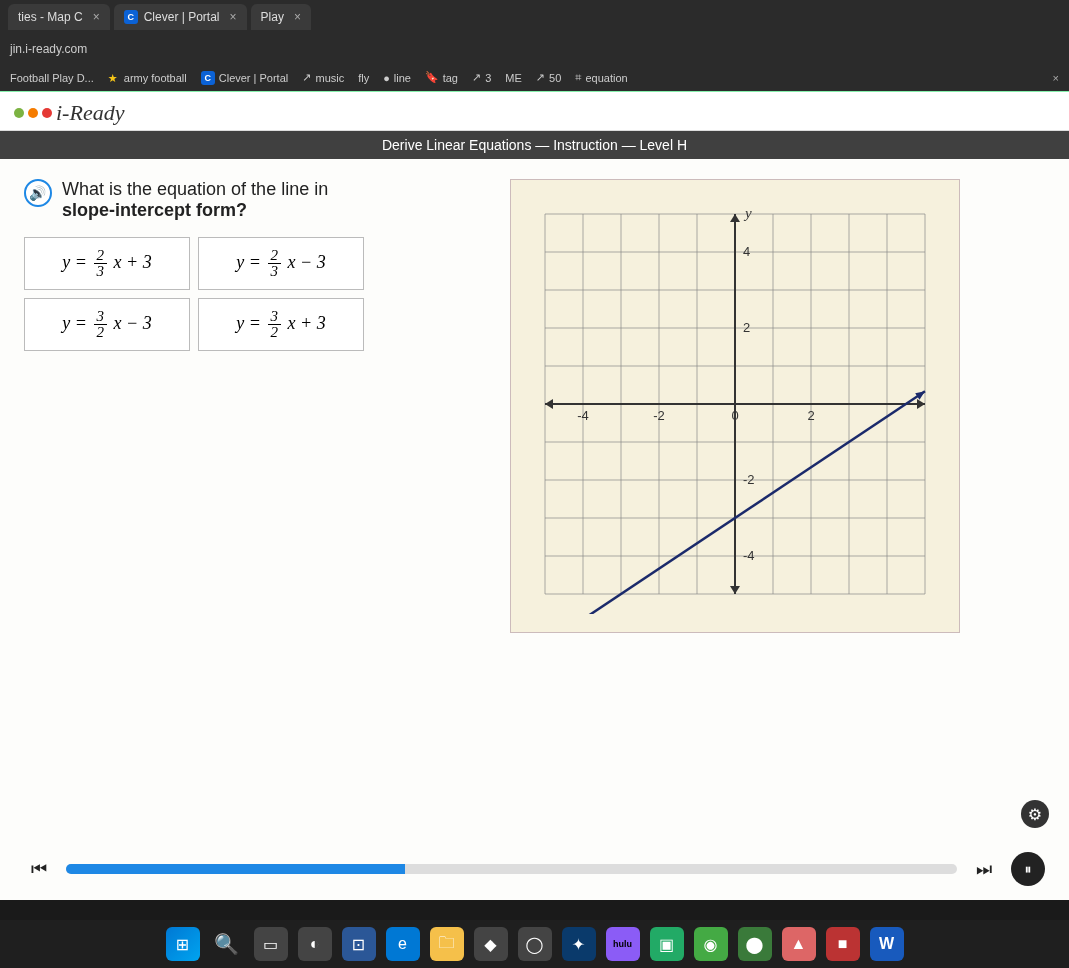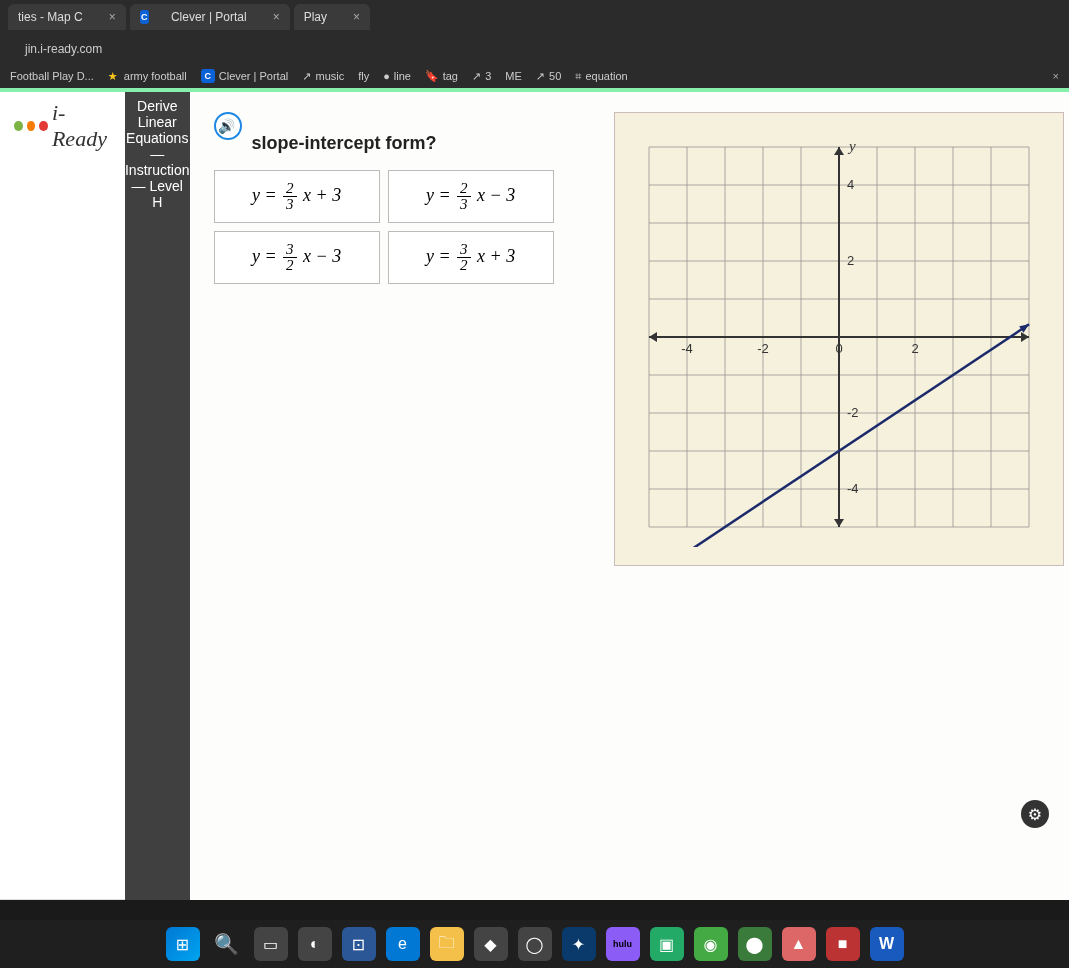--- a/index.html
+++ b/index.html
@@ -19,21 +19,21 @@
   .tab-row {
     display: flex;
     align-items: center;
     height: 34px;
     padding: 0 8px;
     gap: 4px;
   }
   .tab {
     display: flex;
     align-items: center;
-    gap: 22px;
+    gap: 6px;
     padding: 6px 10px;
     background: #3a3a3a;
     border-radius: 6px 6px 0 0;
     font-size: 12px;
     color: #ddd;
     max-width: 160px;
     overflow: hidden;
     white-space: nowrap;
   }
   .tab .favicon {
@@ -49,36 +49,36 @@
   }
   .tab .close {
     color: #aaa;
     font-size: 12px;
     margin-left: 4px;
   }
   .addr-row {
     display: flex;
     align-items: center;
     height: 30px;
-    padding: 0 25px;
+    padding: 0 10px;
     gap: 8px;
   }
   .url {
     color: #ccc;
     font-size: 12px;
   }
   .bookmark-row {
     display: flex;
     align-items: center;
     height: 28px;
     padding: 0 10px;
     gap: 14px;
     font-size: 11px;
     color: #ccc;
-    border-bottom: 4px solid #86efac;
+    border-bottom: 1px solid #86efac;
   }
   .bookmark {
     display: flex;
     align-items: center;
     gap: 4px;
     white-space: nowrap;
   }
   .bk-icon {
     width: 12px; height: 12px;
     display: inline-block;
@@ -94,21 +94,21 @@
     display: flex;
     align-items: center;
     justify-content: center;
   }
 
   
   .app {
     background: #fff;
     height: calc(100% - 160px);
     display: flex;
-    flex-direction: row;
+    flex-direction: column;
   }
   .app-header {
     background: #fff;
     padding: 8px 14px 4px;
     border-bottom: 1px solid #ddd;
   }
   .brand {
     font-family: Georgia, serif;
     font-size: 22px;
     font-style: italic;
@@ -356,21 +356,21 @@
     <span>Derive Linear Equations — Instruction — Level H</span>
   </div>
 
   <div class="content">
     <div class="left">
       <div class="prompt">
         <div class="audio-btn">
           <span>🔊</span>
         </div>
         <div class="prompt-text">
-          <br>
+          <span>What is the equation of the line in</span><br>
           <b>slope-intercept form?</b>
         </div>
       </div>
 
       <div class="choices">
         <div class="choice">
           <span class="eq">
             <span>y =</span>
             <span class="frac">
               <span class="num">2</span>

